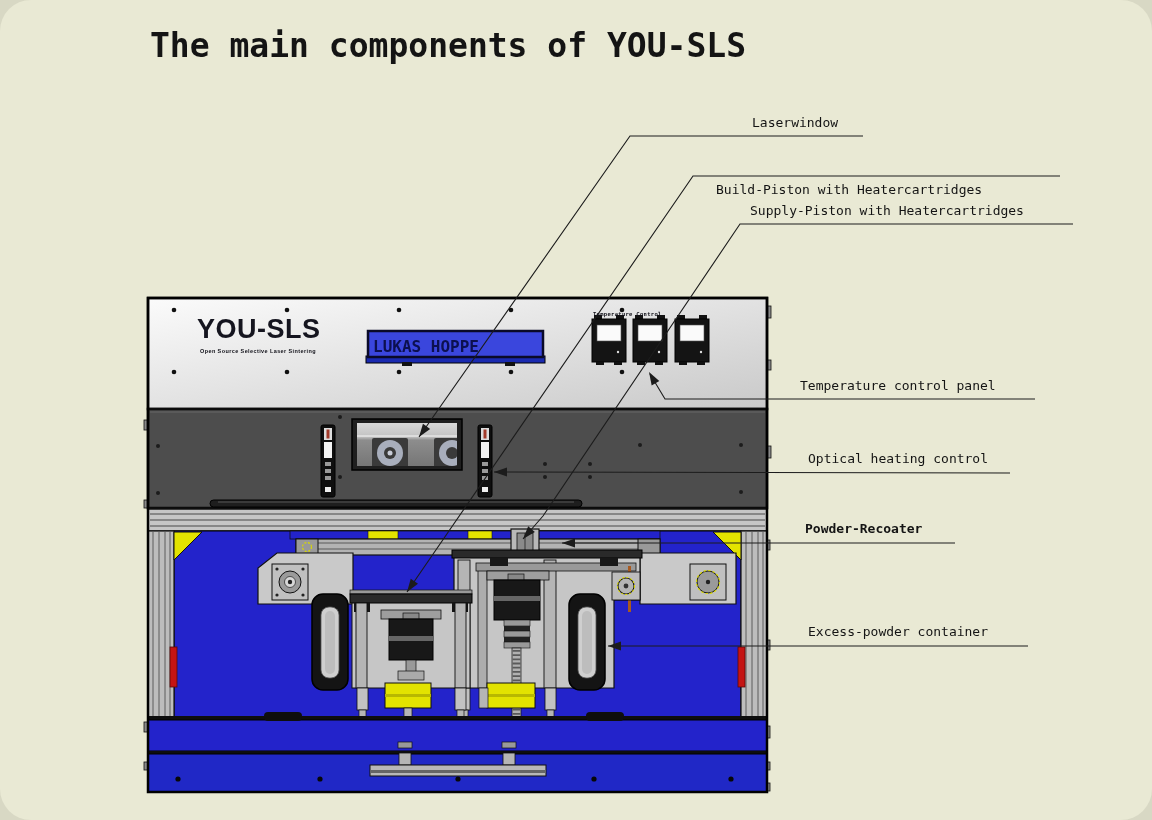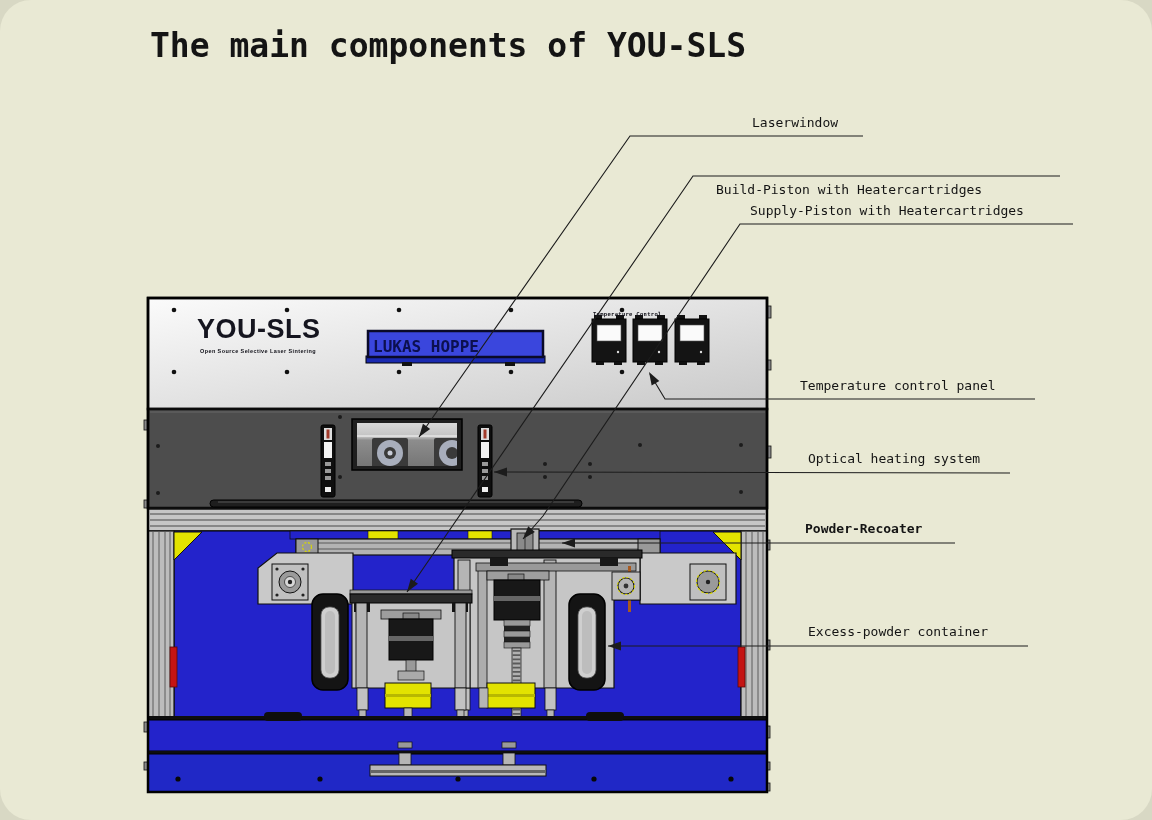--- a/index.html
+++ b/index.html
@@ -359,21 +359,21 @@
       <path class="arrow" d="M0,0 L-13,-4.4 L-13,4.4 Z" transform="translate(608,646) rotate(180)"></path>
     </g>
   </svg>
 
   <div id="title" class="overlay">The main components of YOU-SLS</div>
 
   <div id="cl-laser" class="overlay callout">Laserwindow</div>
   <div id="cl-build" class="overlay callout">Build-Piston with Heatercartridges</div>
   <div id="cl-supply" class="overlay callout">Supply-Piston with Heatercartridges</div>
   <div id="cl-temp" class="overlay callout">Temperature control panel</div>
-  <div id="cl-optical" class="overlay callout">Optical heating system</div>
+  <div id="cl-optical" class="overlay callout">Optical heating control</div>
   <div id="cl-recoater" class="overlay callout">Powder-Recoater</div>
   <div id="cl-excess" class="overlay callout">Excess-powder container</div>
 
   <div id="brand" class="overlay">YOU-SLS</div>
   <div id="tagline" class="overlay">Open Source Selective Laser Sintering</div>
   <div id="lcd-text" class="overlay">LUKAS HOPPE</div>
   <div id="tc-caption" class="overlay">Temperature Control</div>
 </div>
 
 </body></html>

